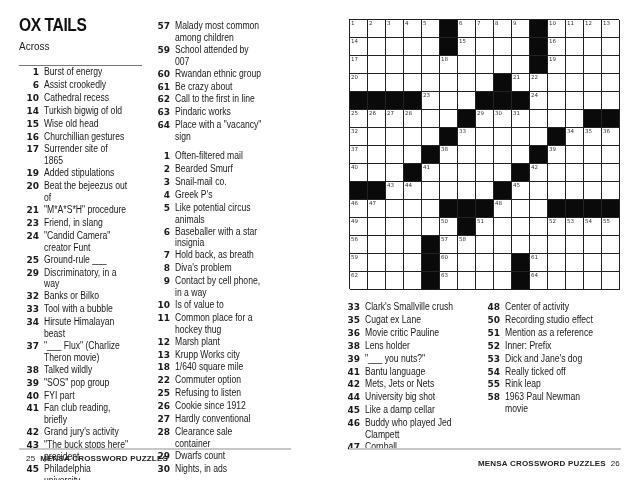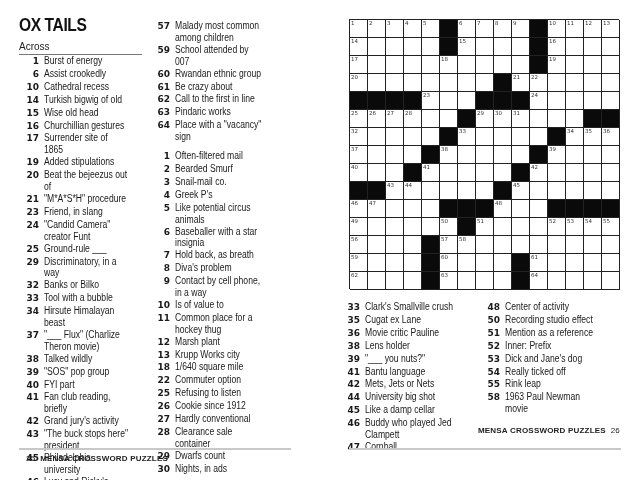--- a/index.html
+++ b/index.html
@@ -10,21 +10,21 @@
   }
   .abs { position: absolute; }
   .title {
     left: 19px; top: 14px;
     font-family: "Liberation Sans", sans-serif; font-weight: bold;
     font-size: 19px; letter-spacing: -0.5px; transform: scaleX(0.82); transform-origin: left top;
     color: #111;
   }
   .sect-head {
     font-size: 10px; color: #222; border-bottom: 1px solid #777;
-    padding-bottom: 1px; line-height: 12px;
+    padding-bottom: 12px; line-height: 12px;
   }
   .clue-list { font-size: 10px; line-height: 11.9px; }
   .clue { display: flex; align-items: flex-start; }
   .clue .num {
     width: 20px; text-align: right; font-weight: bold; flex: none;
     font-family: "DejaVu Sans", sans-serif; font-size: 9px; padding-top: 1px;
   }
   .clue .txt {
     margin-left: 5px; flex: 1;
     font-family: "Liberation Sans", sans-serif; font-size: 10px;
@@ -730,16 +730,16 @@
       </div>
     </div>
 </div>
 
 <div class="abs footer-rule" style="left:19px; top:448px; width:272px;"></div>
 <div class="abs footer-text" style="left:19px; top:454px;padding-left:7px;">
   <span class="pg">25</span>&nbsp;
   <span>MENSA CROSSWORD PUZZLES</span>
 </div>
 <div class="abs footer-rule" style="left:349px; top:448px; width:272px;"></div>
-<div class="abs footer-text" style="right:20px; top:426px;">
+<div class="abs footer-text" style="right:20px; top:459px;">
   <span>MENSA CROSSWORD PUZZLES</span>&nbsp;
   <span class="pg">26</span>
 </div>
 
 </body></html>

